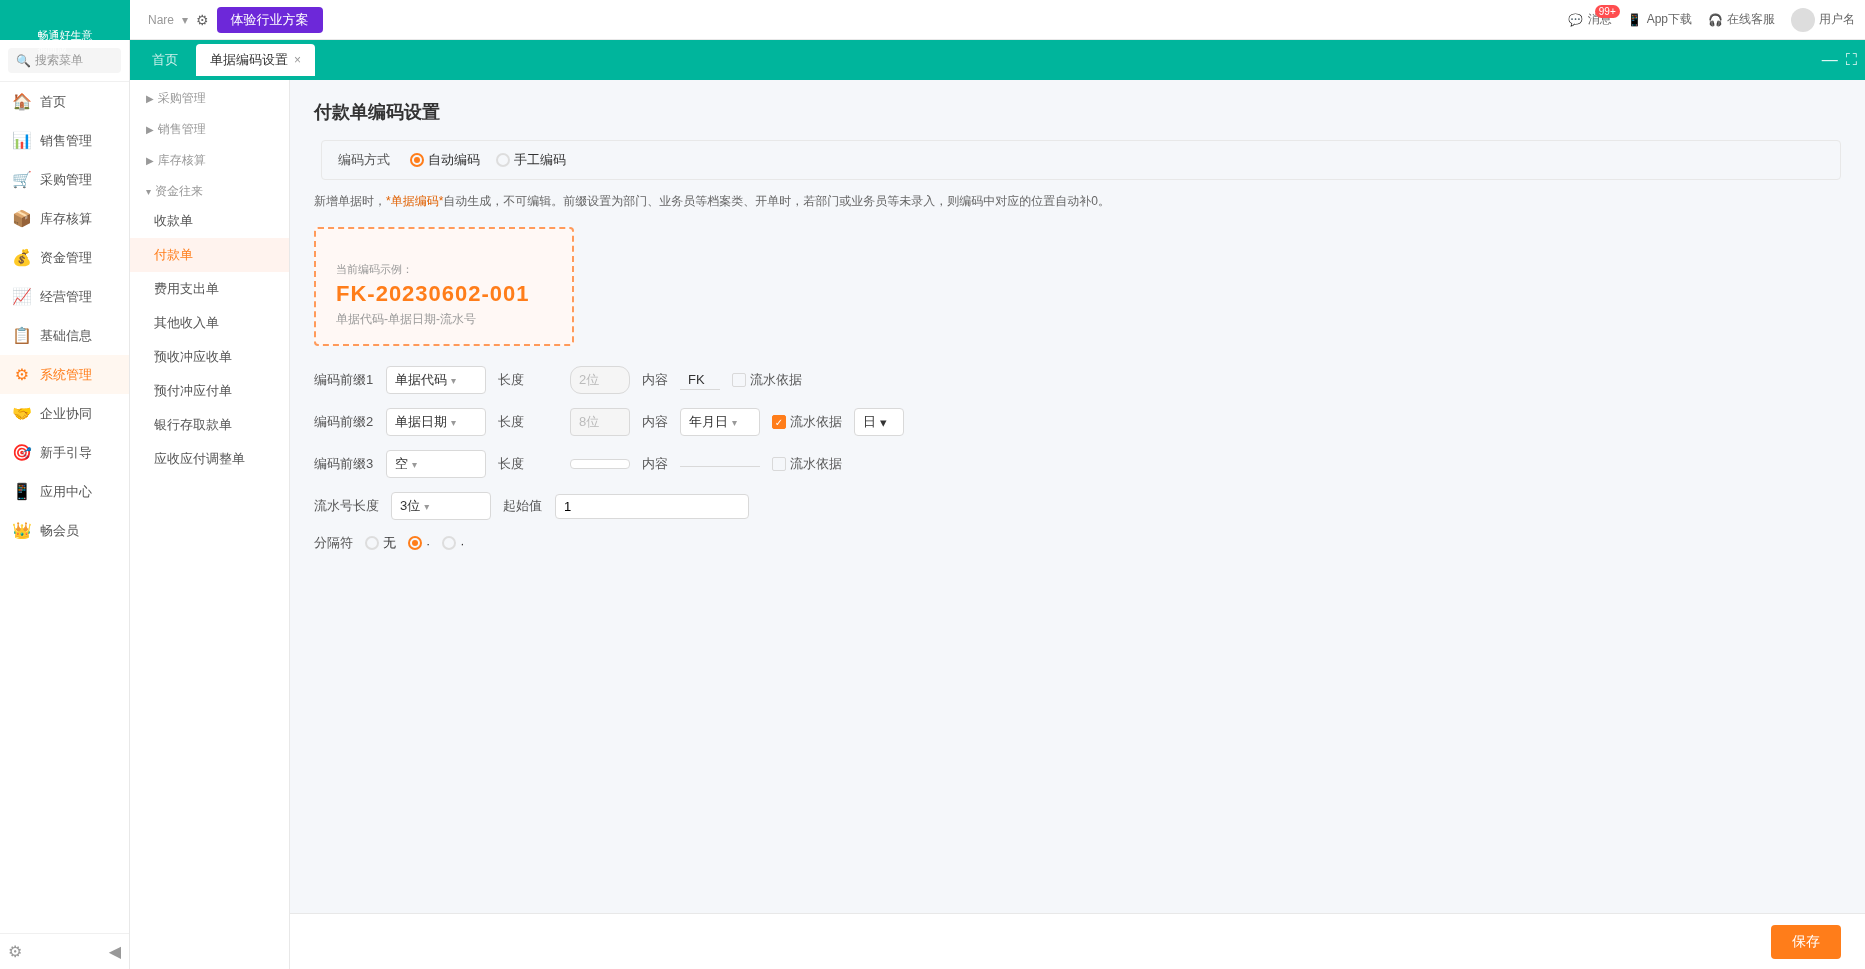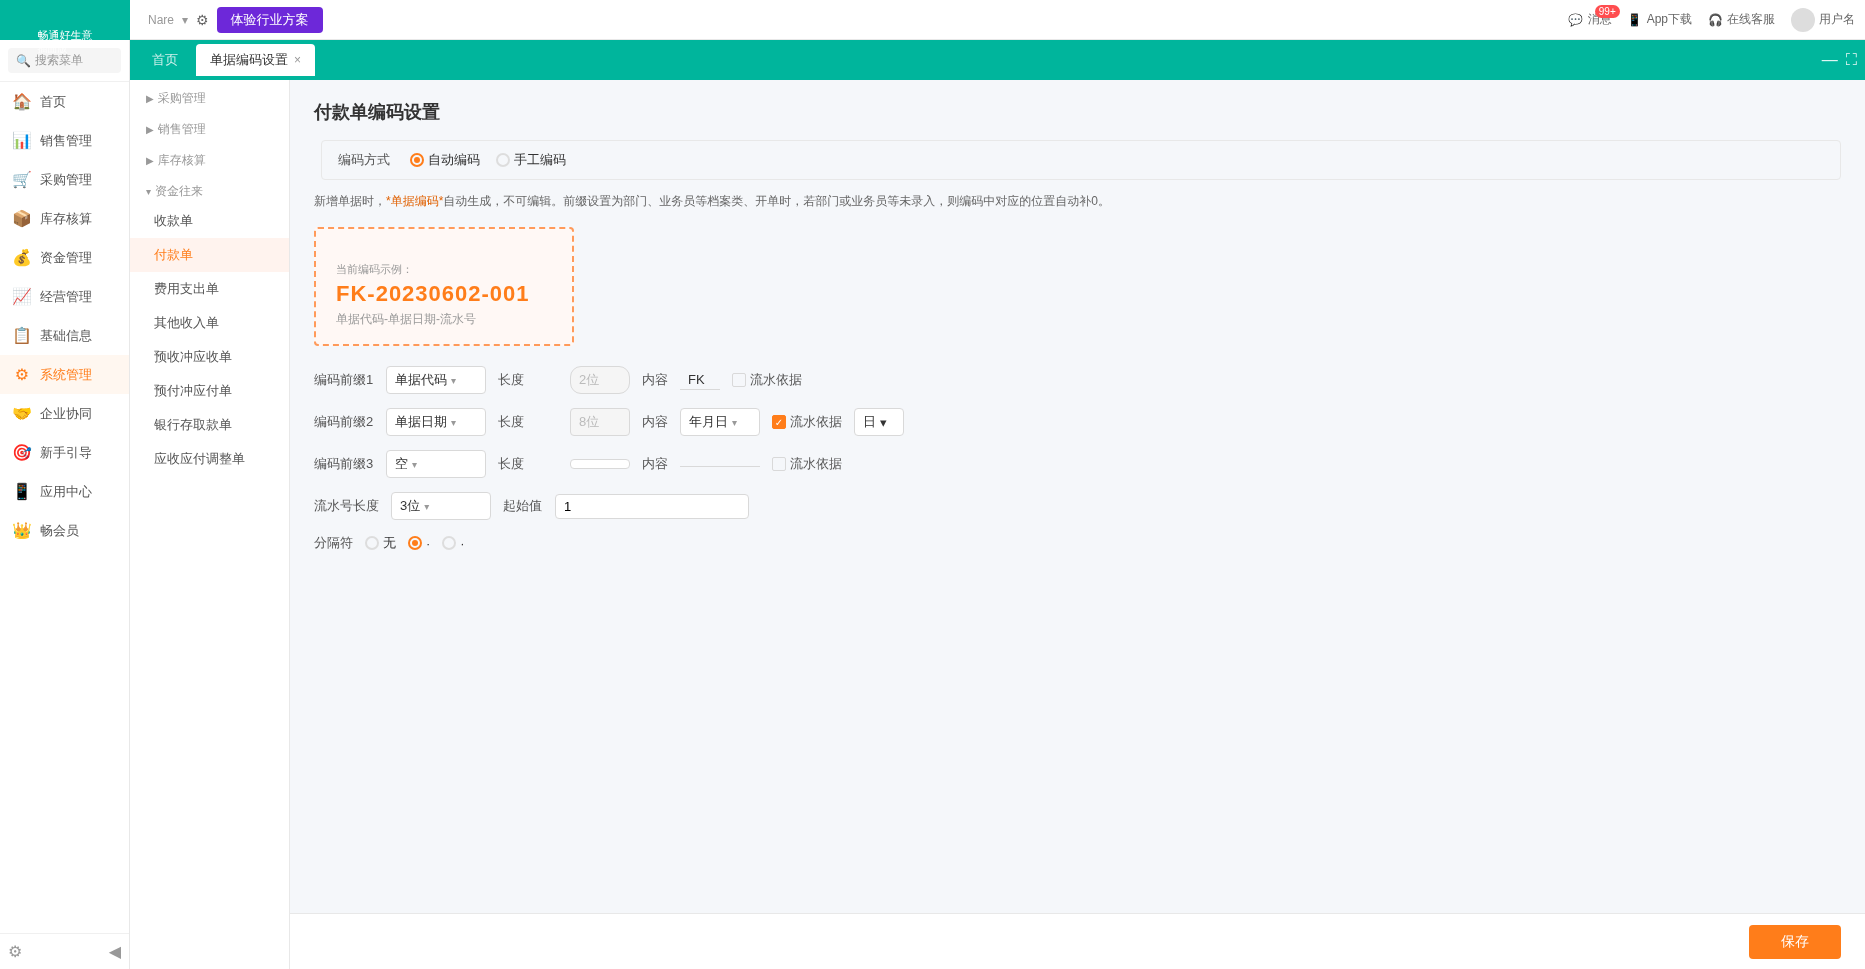--- a/index.html
+++ b/index.html
@@ -381,21 +381,21 @@
       display: flex;
       align-items: center;
       justify-content: flex-end;
       padding: 0 24px;
     }
     .save-btn {
       background: #ff7d1a;
       color: #fff;
       border: none;
       border-radius: 4px;
-      padding: 8px 32px;
+      padding: 8px 21px;
       font-size: 14px;
       cursor: pointer;
       text-align: center;
     }
   </style>
 </head>
 <body>
 
 <div class="logo-area">
   <div>

